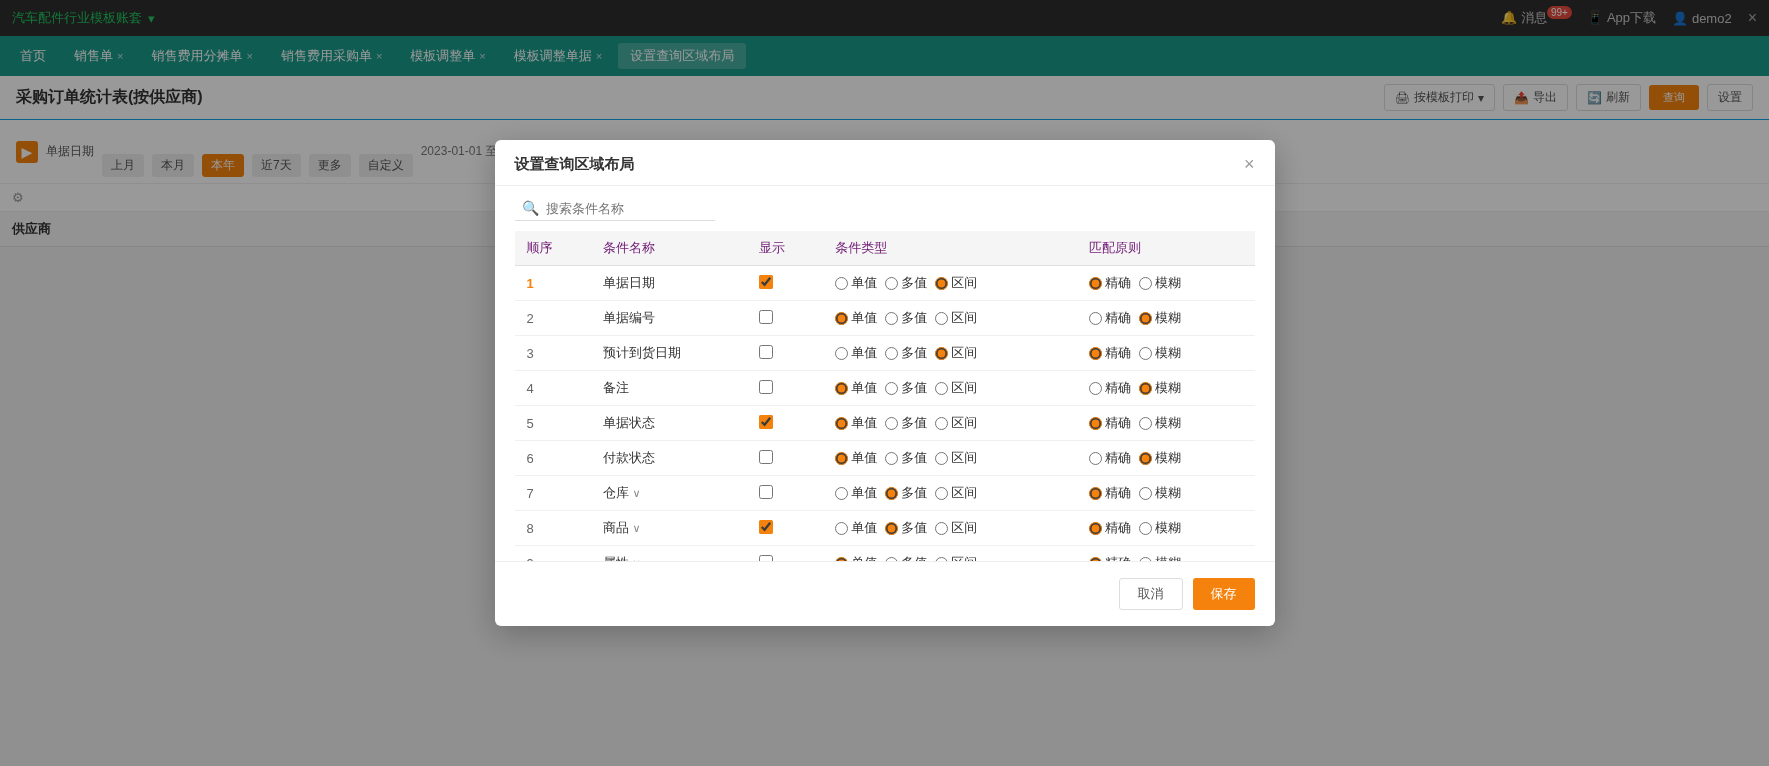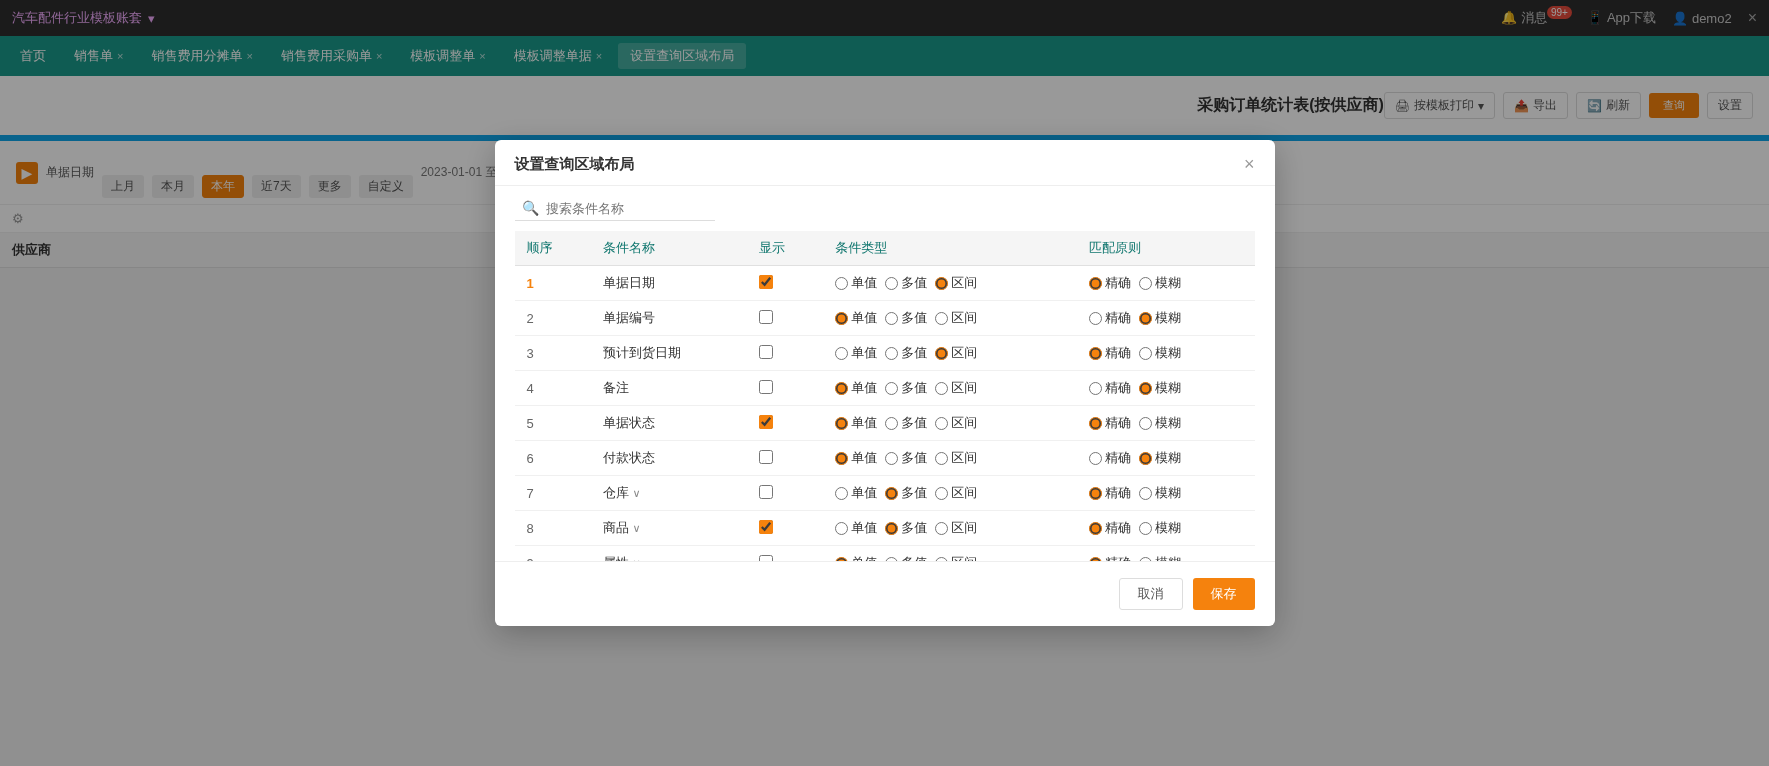--- a/index.html
+++ b/index.html
@@ -8,21 +8,21 @@
     
     .topbar {
       background: #2d2d2d;
       height: 36px;
       display: flex;
       align-items: center;
       justify-content: space-between;
       padding: 0 12px;
       color: #ccc;
     }
-    .topbar-left { font-size: 13px; color: #f0abfc; display: flex; align-items: center; gap: 6px; }
+    .topbar-left { font-size: 13px; color: #22c55e; display: flex; align-items: center; gap: 6px; }
     .topbar-right { display: flex; align-items: center; gap: 16px; font-size: 13px; color: #ccc; }
     .topbar-right .badge {
       background: #e74c3c;
       color: white;
       font-size: 10px;
       border-radius: 8px;
       padding: 1px 4px;
       position: relative;
       top: -6px;
       margin-left: -4px;
@@ -45,25 +45,25 @@
       cursor: pointer;
       border-radius: 3px;
       display: flex; align-items: center; gap: 4px;
     }
     .nav-tab.active { background: rgba(255,255,255,0.2); }
     .nav-tab .close-x { font-size: 11px; color: rgba(255,255,255,0.7); }
 
     
     .page-header {
       background: white;
-      padding: 16px 16px;
-      display: flex;
-      align-items: center;
-      justify-content: flex-end;
-      border-bottom: 6px solid #0ea5e9;
+      padding: 8px 16px;
+      display: flex;
+      align-items: center;
+      justify-content: space-between;
+      border-bottom: 1px solid #0ea5e9;
     }
     .page-title { font-size: 16px; font-weight: bold; color: #333; }
     .header-actions { display: flex; align-items: center; gap: 8px; }
     .btn-outline { border: 1px solid #ddd; background: white; padding: 4px 10px; border-radius: 3px; cursor: pointer; font-size: 12px; color: #555; display: flex; align-items: center; gap: 4px; }
     .btn-orange { background: #f5820d; color: white; border: none; padding: 5px 14px; border-radius: 3px; cursor: pointer; font-size: 11px; }
 
     
     .filter-bar {
       background: white;
       padding: 6px 16px;
@@ -173,21 +173,21 @@
     }
     .search-icon { color: #aaa; font-size: 14px; }
 
     
     .settings-table { width: 100%; border-collapse: collapse; }
     .settings-table th {
       background: #f5f5f5;
       padding: 8px 12px;
       text-align: left;
       font-size: 13px;
-      color: #0f766e;
+      color: #701a75;
       border-bottom: 1px solid #e0e0e0;
       font-weight: normal;
     }
     .settings-table td {
       padding: 8px 12px;
       border-bottom: 1px solid #f0f0f0;
       font-size: 13px;
       color: #333;
       vertical-align: middle;
     }

